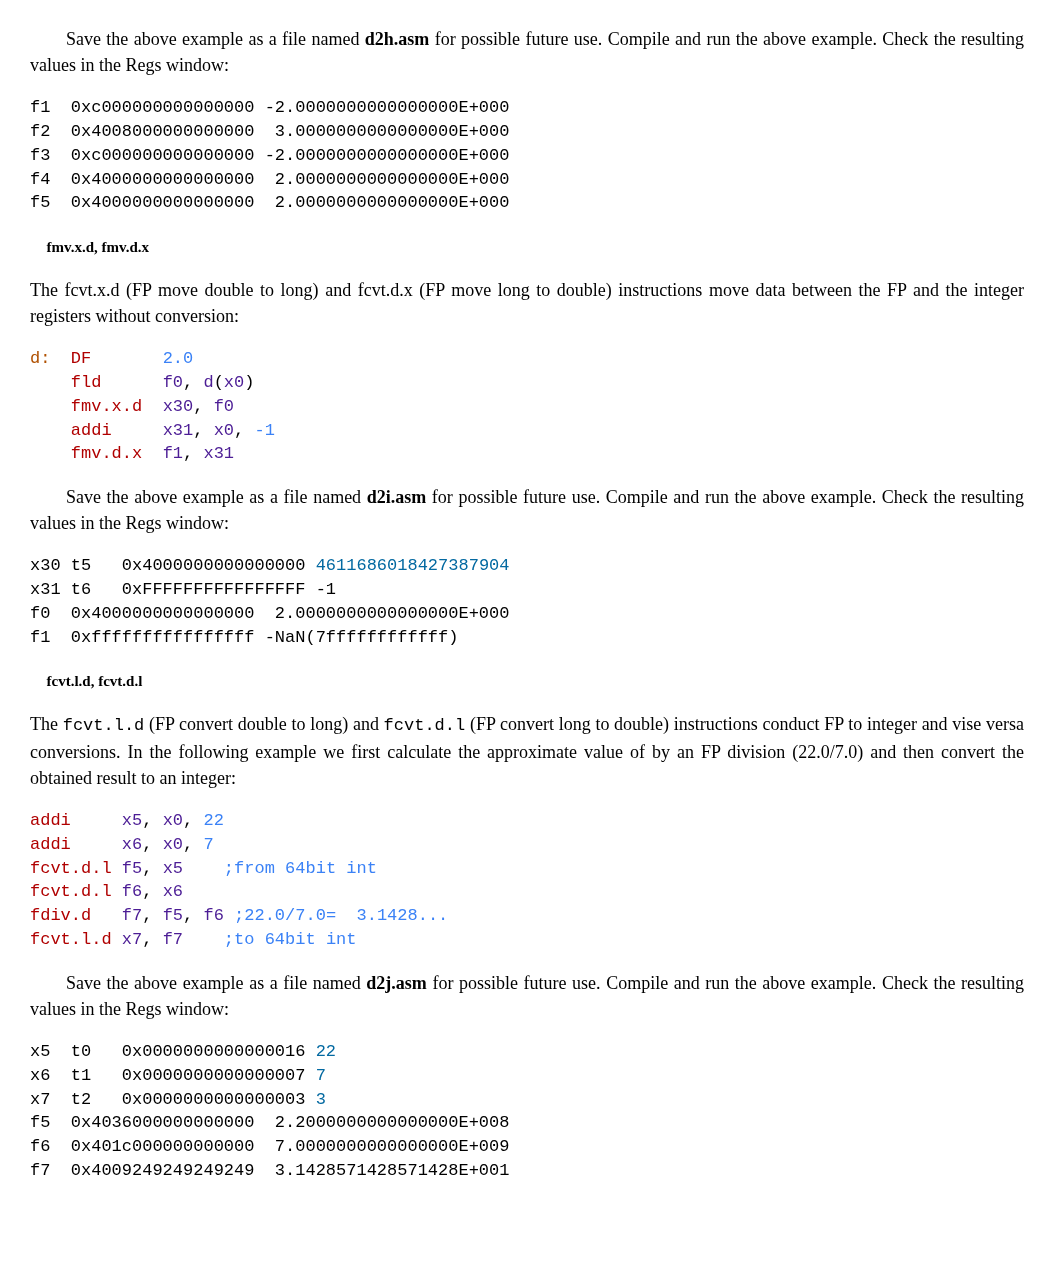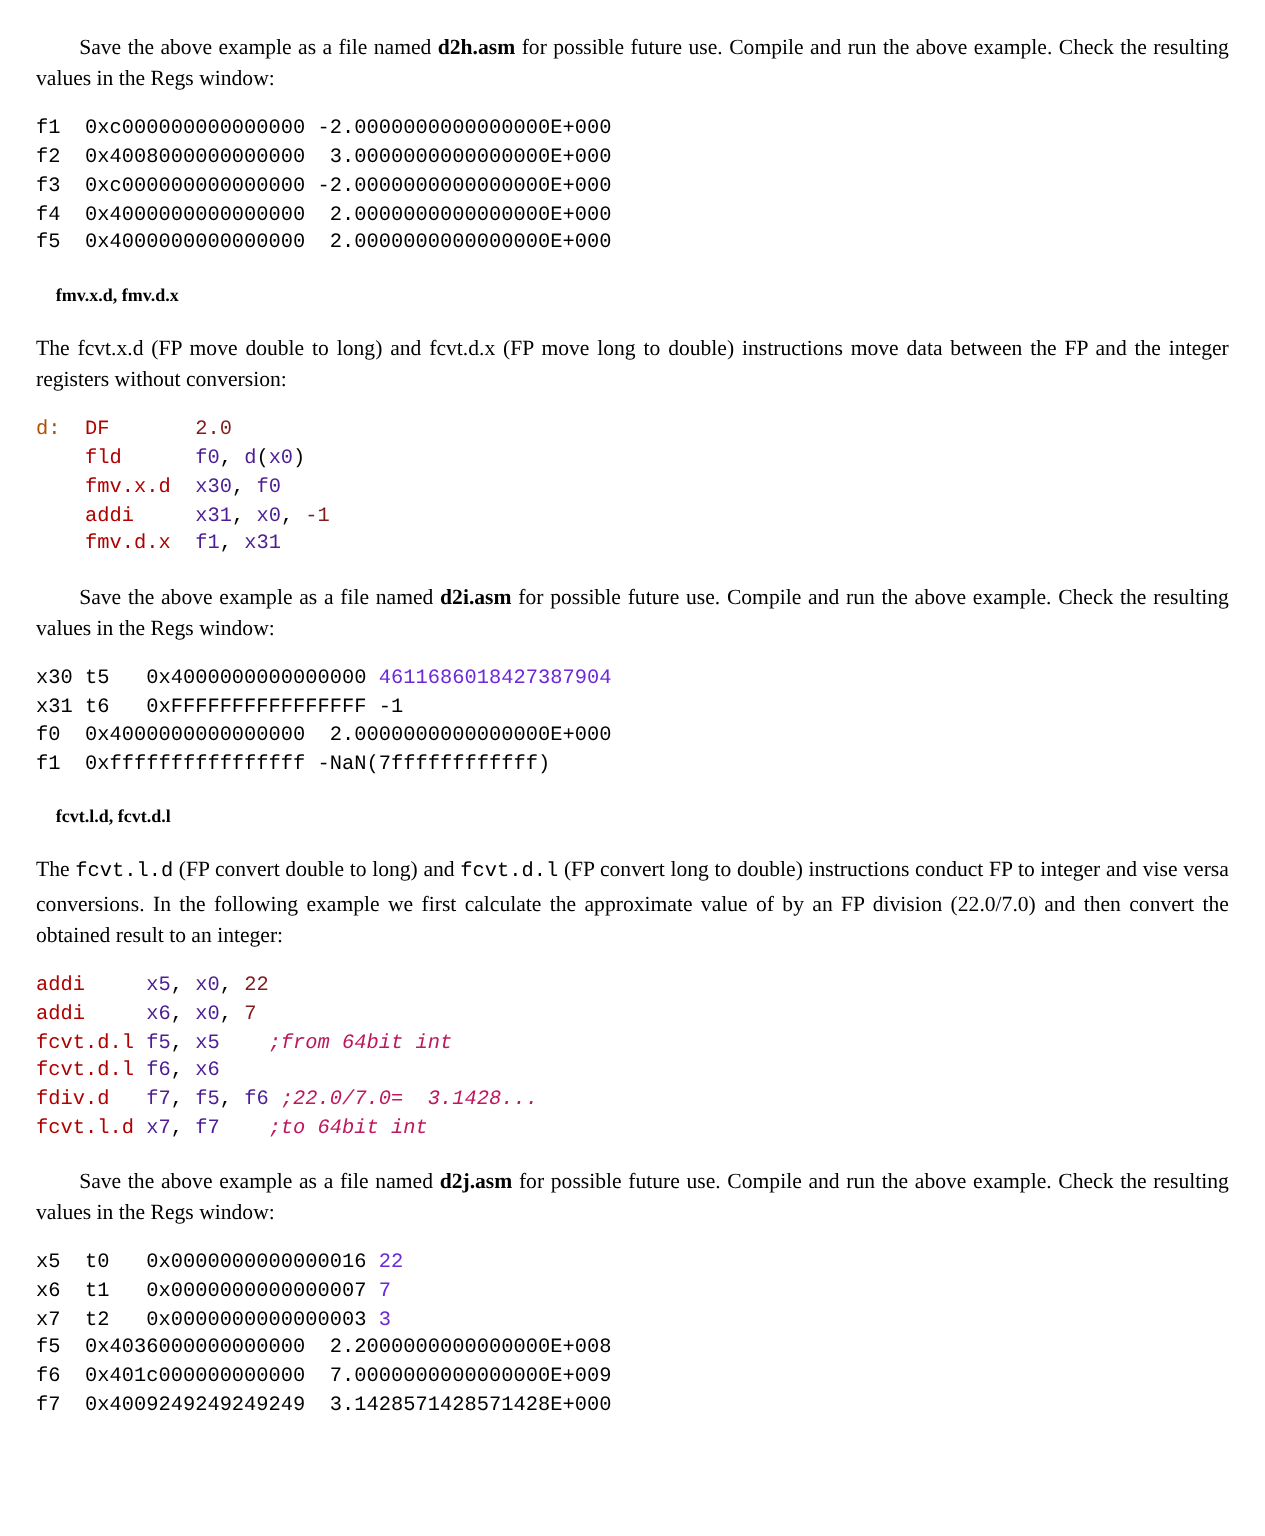--- a/index.html
+++ b/index.html
@@ -37,23 +37,23 @@
     }
     h4 {
       font-family: "Times New Roman", serif;
       font-weight: bold;
       font-size: 15px;
       margin: 22px 0 6px 0;
       padding-left: 1.1em;
     }
     .kw { color: #b00000; margin-top: 12px; }
     .reg { color: #4c1d95; }
-    .num { color: #7f1d1d; }
-    .cmt { color: #be185d; font-style: italic; font-family: "Courier New", monospace; }
-    .gray { color: #6d28d9; }
+    .num { color: #3b82f6; }
+    .cmt { color: #3b82f6; font-family: "Courier New", monospace; }
+    .gray { color: #0369a1; }
     .lbl { color: #b05000; }
   </style>
 </head>
 <body>
 
 <p class="indent">
   <span>Save the above example as a file named </span><span class="bold">d2h.asm</span><span> for possible future use. Compile and run the above example. Check the resulting values in the Regs window:</span>
 </p>
 
 <pre><span>f1  0xc000000000000000 -2.0000000000000000E+000</span>
@@ -96,13 +96,13 @@
 
 <p class="indent">
   <span>Save the above example as a file named </span><span class="bold">d2j.asm</span><span> for possible future use. Compile and run the above example. Check the resulting values in the Regs window:</span>
 </p>
 
 <pre><span>x5  t0   0x0000000000000016 </span><span class="gray">22</span>
 <span>x6  t1   0x0000000000000007 </span><span class="gray">7</span>
 <span>x7  t2   0x0000000000000003 </span><span class="gray">3</span>
 <span>f5  0x4036000000000000  2.2000000000000000E+008</span>
 <span>f6  0x401c000000000000  7.0000000000000000E+009</span>
-<span>f7  0x4009249249249249  3.1428571428571428E+000</span></pre>
+<span>f7  0x4009249249249249  3.1428571428571428E+001</span></pre>
 
 </body></html>

